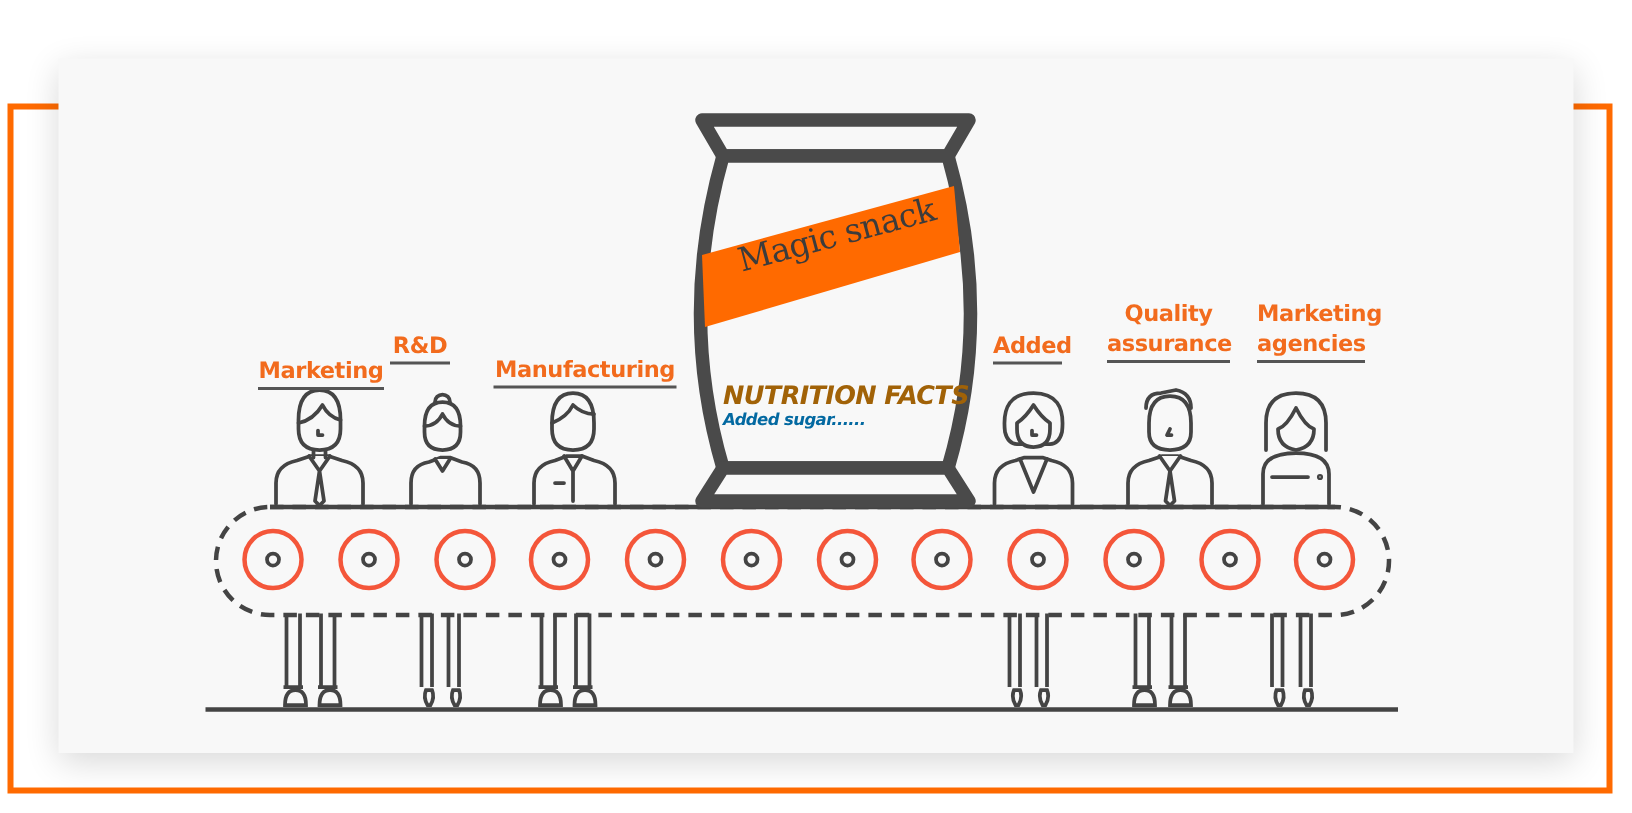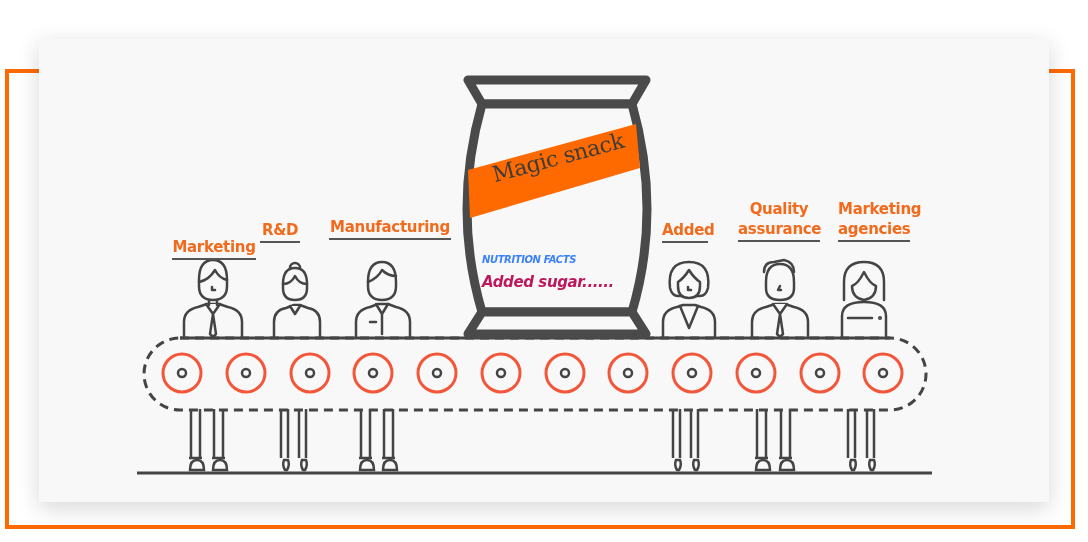--- a/index.html
+++ b/index.html
@@ -26,26 +26,26 @@
   .label .ul {
     position: absolute; left: 0; right: 0; bottom: -3px; height: 2px; background: #555;
   }
   .bag-title {
     position: absolute; left: 478px; top: 145px; width: 160px;
     font-family: "DejaVu Serif", serif; font-size: 22px; color: #3c3c3c;
     transform: rotate(-15deg); transform-origin: center; text-align: center;
     letter-spacing: -0.5px;
   }
   .nf {
-    position: absolute; left: 482px; top: 254px; font-size: 10px; font-weight: bold;
-    font-style: italic; color: #3b82f6; letter-spacing: -0.4px;
+    position: absolute; left: 482px; top: 254px; font-size: 17px; font-weight: bold;
+    font-style: italic; color: #a16207; letter-spacing: -0.4px;
   }
   .sugar {
-    position: absolute; left: 482px; top: 273px; font-size: 15px; font-weight: bold;
-    font-style: italic; color: #be185d; letter-spacing: -0.4px;
+    position: absolute; left: 482px; top: 273px; font-size: 11px; font-weight: bold;
+    font-style: italic; color: #0369a1; letter-spacing: -0.4px;
   }
 </style>
 </head>
 <body>
 
 <div class="frame"></div>
 <div class="card"></div>
 
 <svg class="scene" width="1088" height="542" viewBox="0 0 1088 542">
 
@@ -194,21 +194,21 @@
 <div class="sugar">Added sugar......</div>
 
 <div class="label" style="left:172px; top:220px; width:84px;margin-top:17px;">
   <span>Marketing</span>
   <div class="ul"></div>
 </div>
 <div class="label" style="left:260px; top:220px; width:40px;">
   <span>R&amp;D</span>
   <div class="ul"></div>
 </div>
-<div class="label" style="left:329px; top:217px; width:122px;">
+<div class="label" style="left:329px; top:236px; width:122px;">
   <span>Manufacturing</span>
   <div class="ul"></div>
 </div>
 <div class="label" style="left:662px; top:220px; width:46px;">
   <span>Added</span>
   <div class="ul"></div>
 </div>
 <div class="label" style="left:738px; top:199px; width:82px;">
   <div>Quality</div>
   <div>assurance</div>

